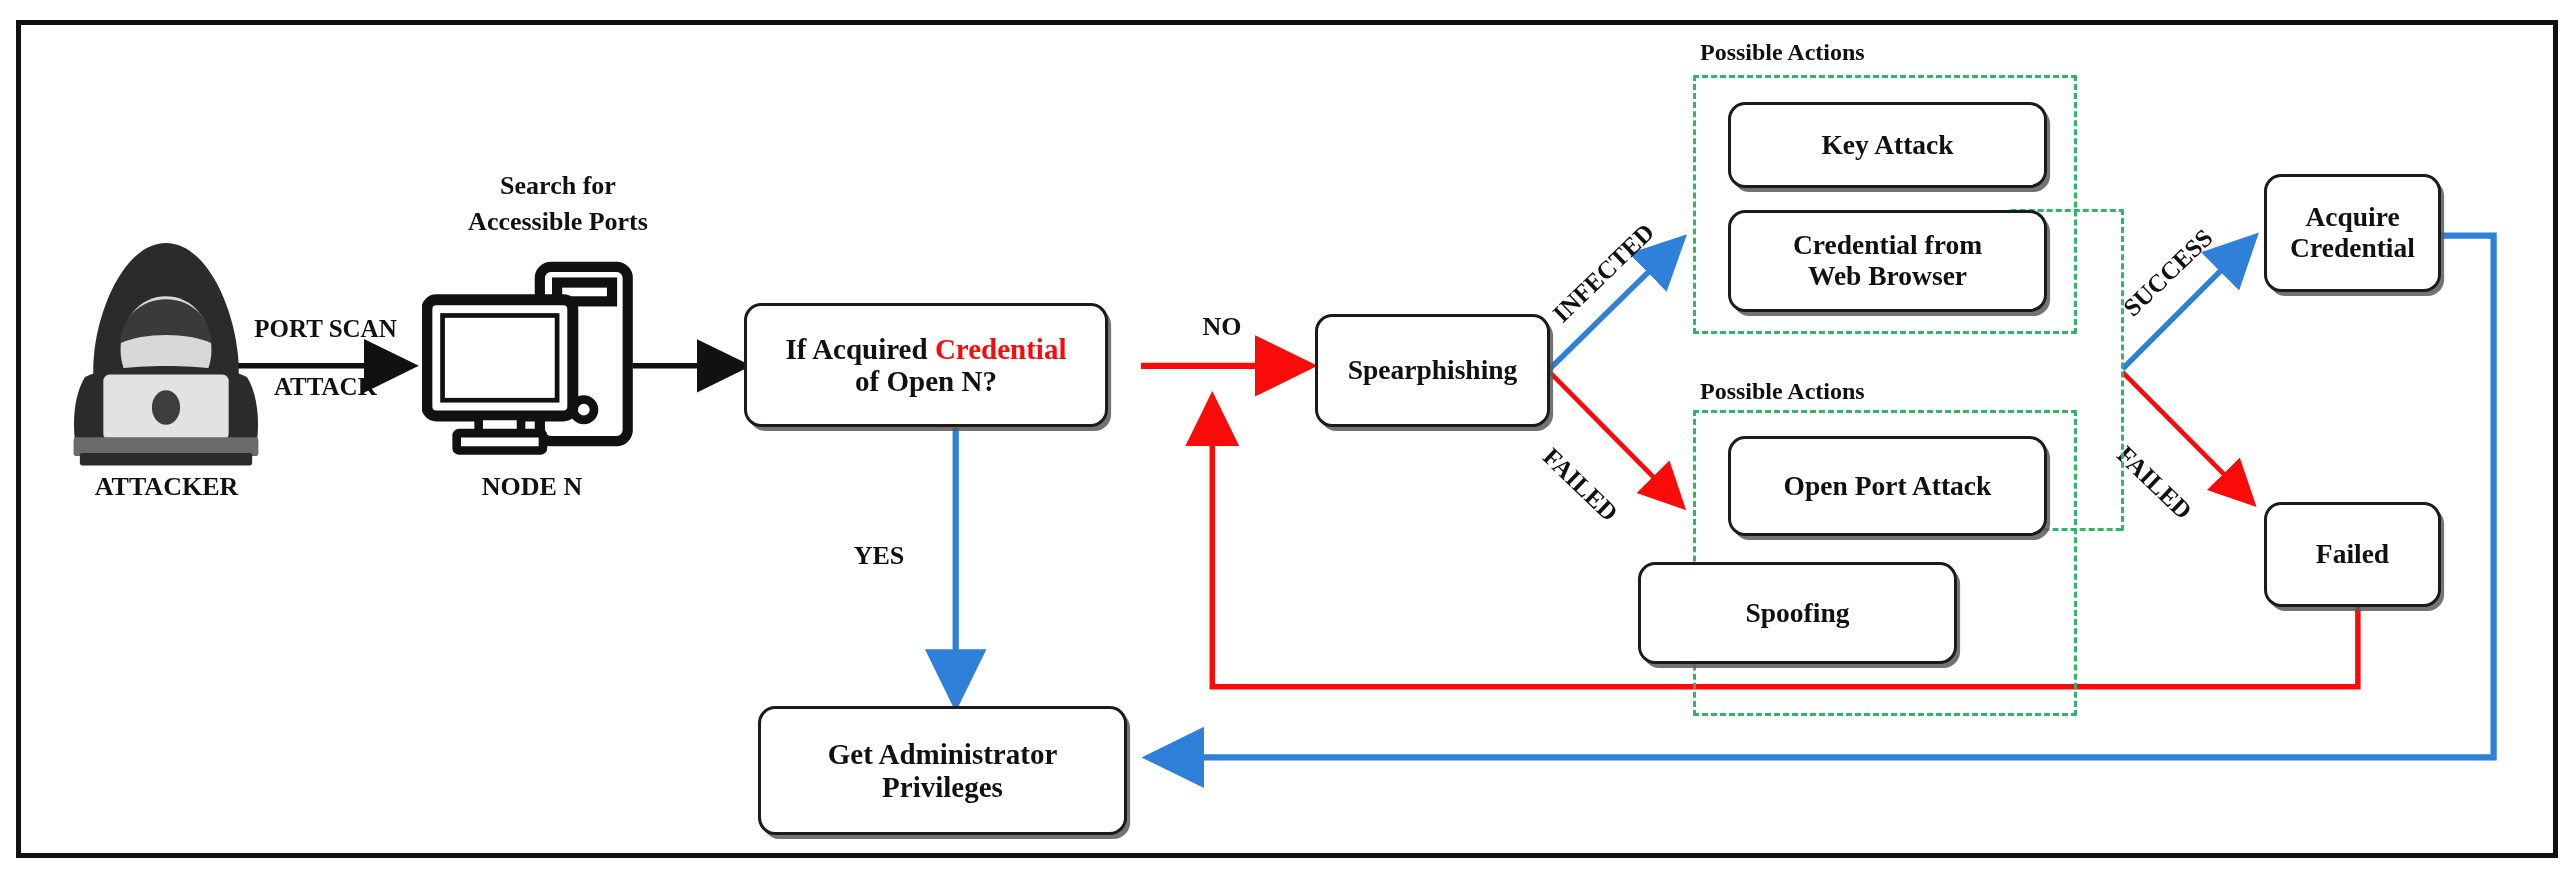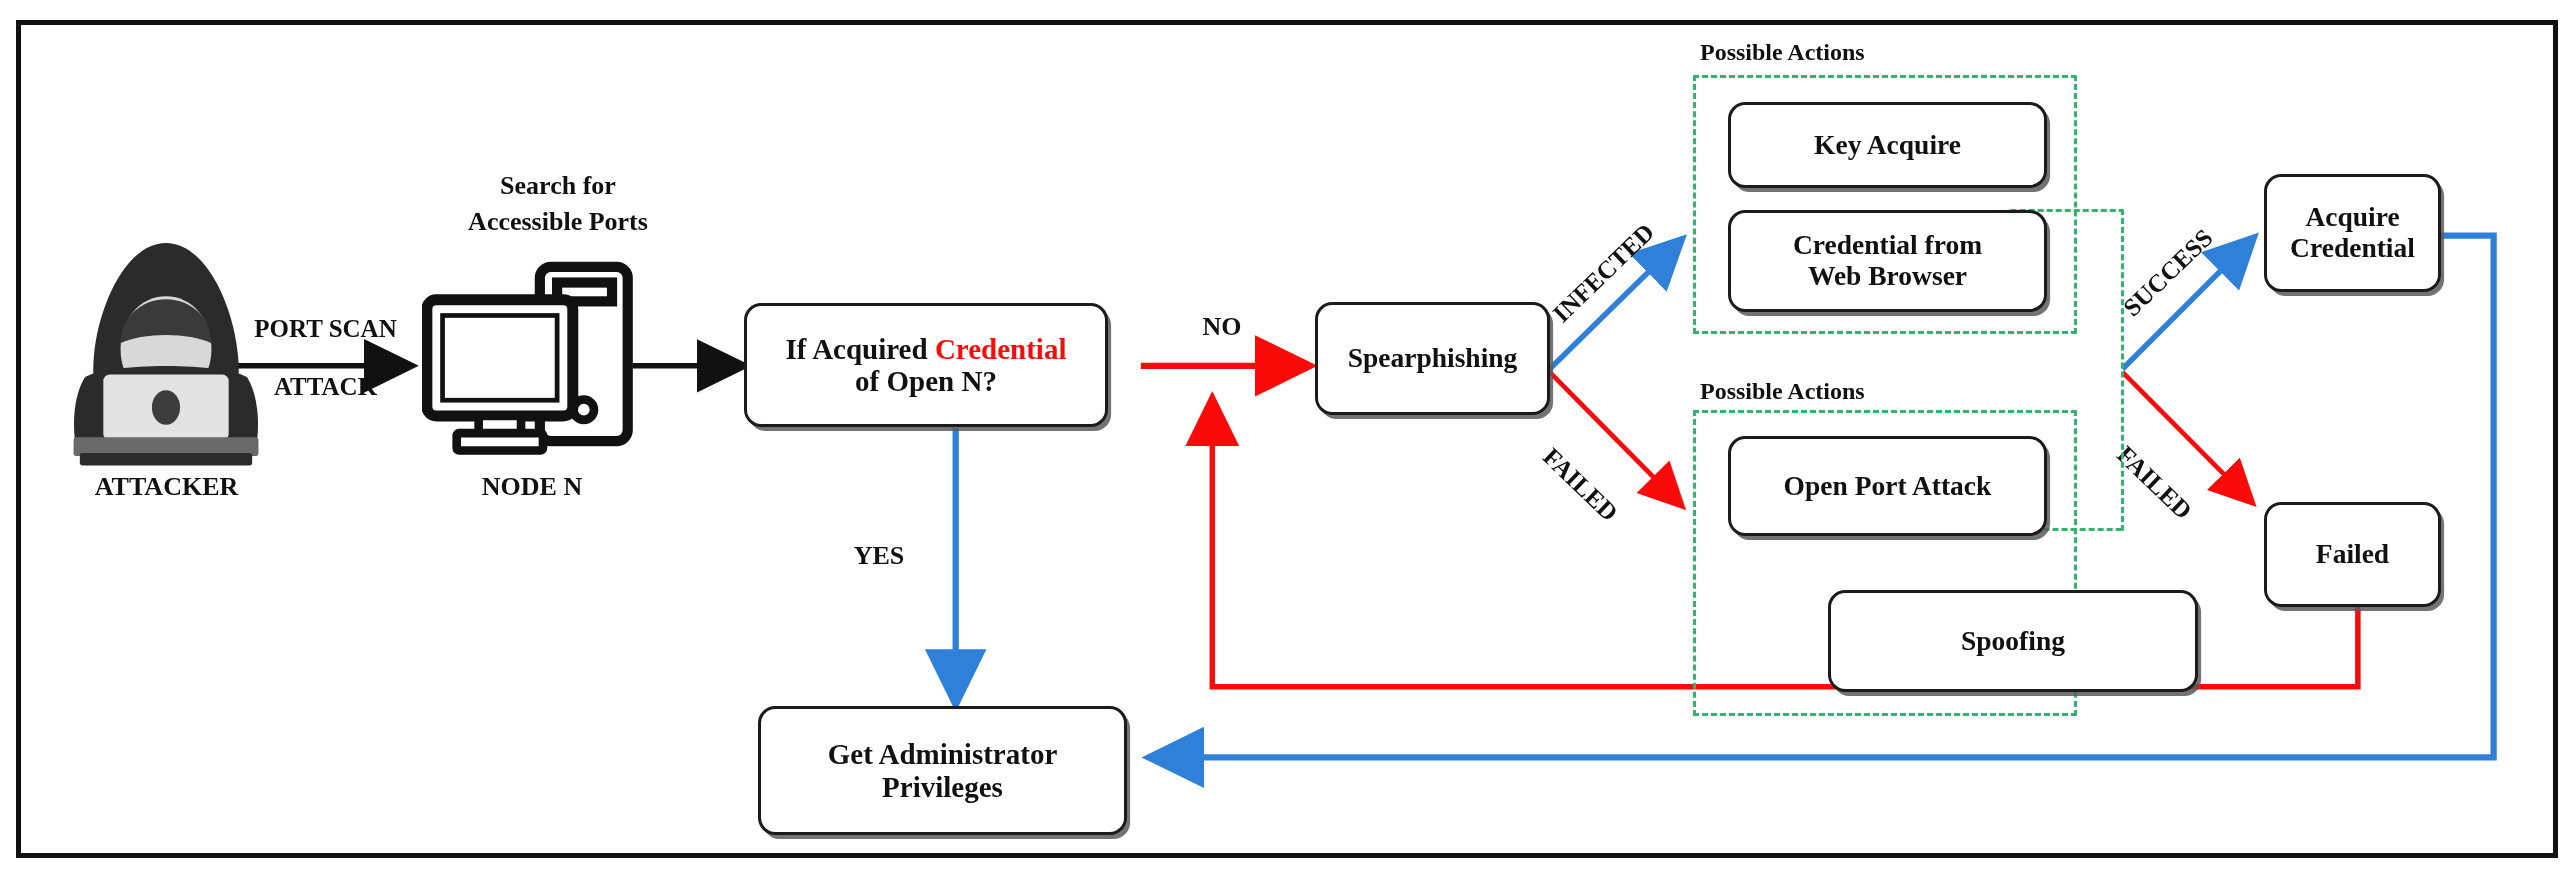--- a/index.html
+++ b/index.html
@@ -107,40 +107,40 @@
 
   <div class="grp" style="left:2009px;top:209px;width:115px;height:322px;border-left:none;border-top-width:3.9px;border-bottom-width:3.9px;border-right-width:3.9px;"></div>
 
   <div class="node" style="left:744px;top:303px;width:364px;height:124px;font-size:29px;">
     <div>
       <span>If Acquired </span><span class="red">Credential</span><br>
       <span>of  Open N?</span>
     </div>
   </div>
 
-  <div class="node" style="left:1315px;top:302px;width:235px;height:113px;font-size:27.5px;">
+  <div class="node" style="left:1315px;top:314px;width:235px;height:113px;font-size:27.5px;">
     <span>Spearphishing</span>
   </div>
 
   <div class="node" style="left:1728px;top:102px;width:319px;height:86px;font-size:27.5px;">
-    <span>Key Acquire</span>
+    <span>Key Attack</span>
   </div>
 
   <div class="node" style="left:1728px;top:210px;width:319px;height:102px;font-size:27.5px;">
     <div>
       <span>Credential from</span><br>
       <span>Web Browser</span>
     </div>
   </div>
 
   <div class="node" style="left:1728px;top:436px;width:319px;height:100px;font-size:27.5px;">
     <span>Open Port Attack</span>
   </div>
 
-  <div class="node" style="left:1828px;top:562px;width:370px;height:102px;font-size:27.5px;margin-top:28px;">
+  <div class="node" style="left:1638px;top:562px;width:319px;height:102px;font-size:27.5px;">
     <span>Spoofing</span>
   </div>
 
   <div class="node" style="left:2264px;top:174px;width:177px;height:118px;font-size:27.5px;">
     <div>
       <span>Acquire</span><br>
       <span>Credential</span>
     </div>
   </div>
 

